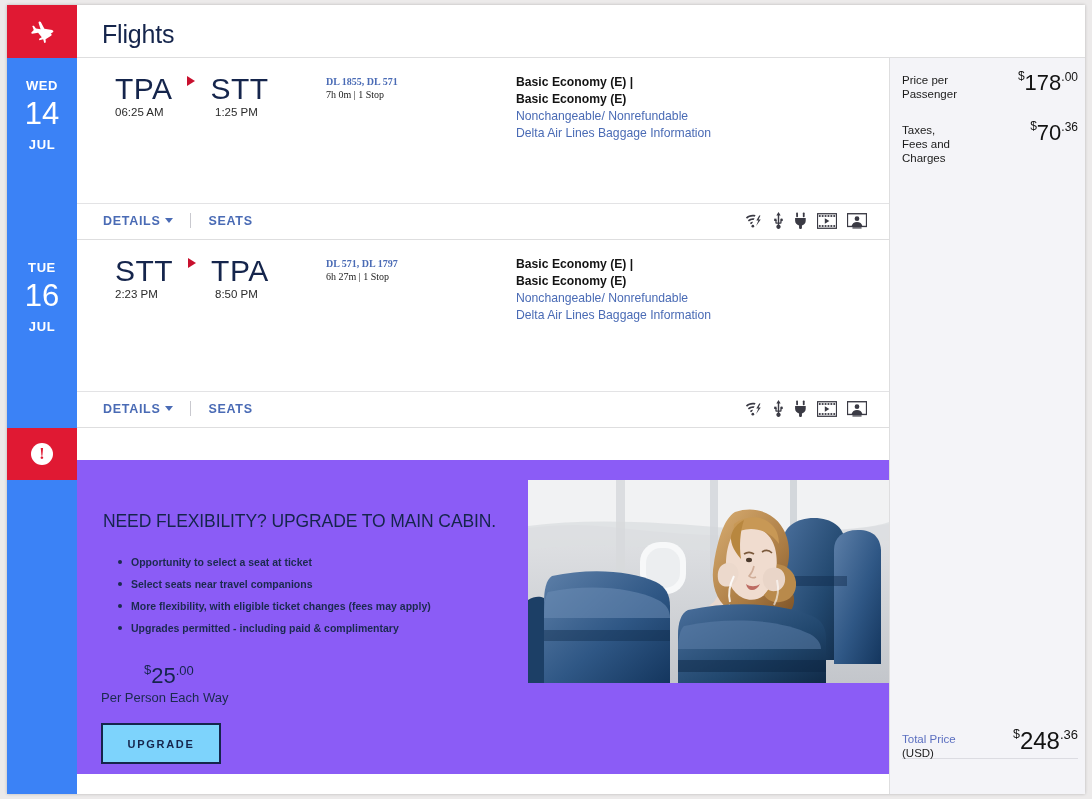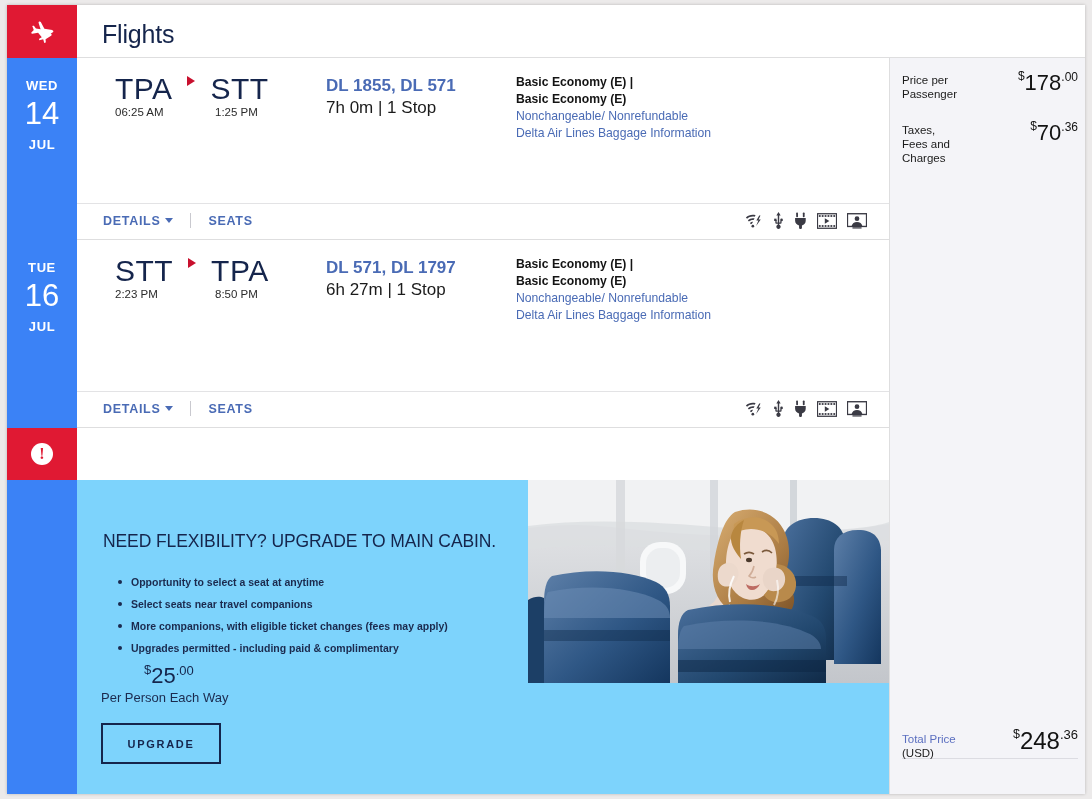--- a/index.html
+++ b/index.html
@@ -110,21 +110,22 @@
   }
   .times {
     position: absolute; top: 48px; left: 38px;
     font-size: 11.5px; color: #2b2b2b;
   }
   .time-dep { position: absolute; left: 0; top: 0; white-space: nowrap; }
   .time-arr { position: absolute; left: 100px; top: 0; white-space: nowrap; }
 
   .flight-nums {
     position: absolute; left: 249px; top: 18px;
-    font-size: 17px;
+    font-size: 10px;
+    font-family: Liberation Serif, serif;
   }
   .flight-nums .fn-line1 { color: #4a6bb5; font-weight: bold; }
   .flight-nums .fn-line2 { color: #1b1b1b; margin-top: 2px; }
 
   .fare-block {
     position: absolute; left: 439px; top: 16px;
     font-size: 12.2px; line-height: 17px;
   }
   .fare-block .fare-cabin { color: #141414; font-weight: bold; }
   .fare-block .fare-link { color: #4a6bb5; }
@@ -164,23 +165,23 @@
     border-bottom: 1px solid #dededf;
   }
   .restrict-text {
     position: absolute; left: 26px; top: 19px;
     font-size: 13.5px; color: #1b2a4e; letter-spacing: 0.1px;
   }
   .restrict-text .r-link { color: #5b84c4; }
 
   
   .promo {
-    position: absolute; left: 70px; top: 475px;
+    position: absolute; left: 70px; top: 455px;
     width: 812px; height: 314px;
-    background: #7dd3fc;
+    background: #8b5cf6;
   }
   .promo-title {
     position: absolute; left: 26px; top: 51px;
     font-size: 17.5px; color: #15254c; letter-spacing: -0.1px;
   }
   .promo-list {
     position: absolute; left: 40px; top: 96px;
     width: 380px;
     list-style: none;
   }
@@ -472,23 +473,23 @@
     <div class="alert-rail">
       <div class="alert-circle">!</div>
     </div>
 
 
     <div class="date-rail seg3"></div>
 
     <div class="promo">
       <div class="promo-title">NEED FLEXIBILITY? UPGRADE TO MAIN CABIN.</div>
       <ul class="promo-list">
-        <li>Opportunity to select a seat at anytime</li>
+        <li>Opportunity to select a seat at ticket</li>
         <li>Select seats near travel companions</li>
-        <li>More companions, with eligible ticket changes (fees may apply)</li>
+        <li>More flexibility, with eligible ticket changes (fees may apply)</li>
         <li>Upgrades permitted - including paid &amp; complimentary</li>
       </ul>
     </div>
 
     <div class="promo-photo">
       <svg viewBox="0 0 361 203" xmlns="http://www.w3.org/2000/svg">
         <defs>
           <linearGradient id="wall" x1="0" y1="0" x2="0" y2="1">
             <stop offset="0%" stop-color="#e9eaec"></stop>
             <stop offset="100%" stop-color="#c3c6cb"></stop>

